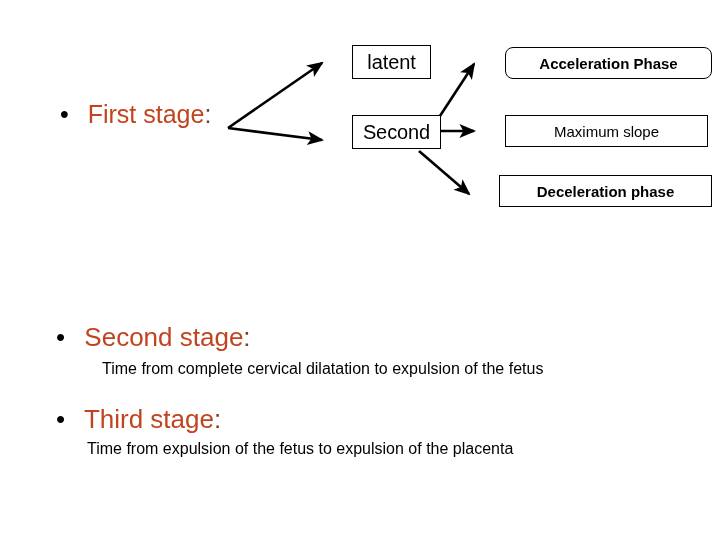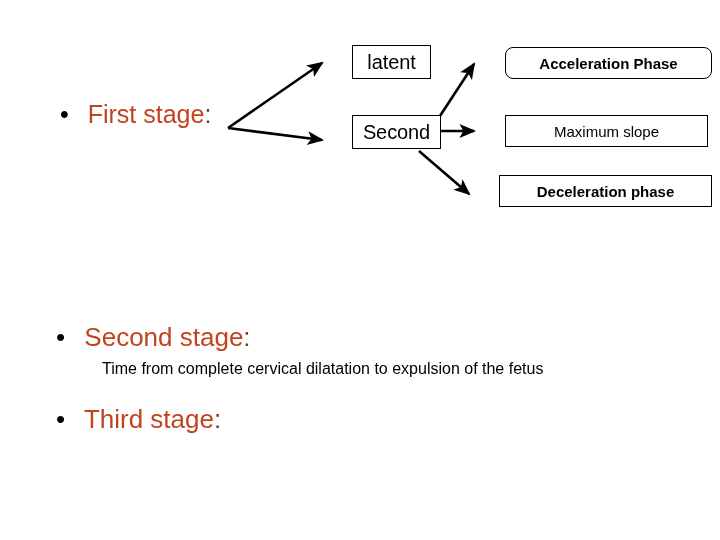--- a/index.html
+++ b/index.html
@@ -163,14 +163,15 @@
   <div class="stage-heading" id="heading-second">
     <span class="bullet" style="margin-right: 12px;">•</span>
     <span class="heading-text">Second stage</span><span class="heading-colon">:</span>
   </div>
   <div class="body-line" id="desc-second">Time from complete cervical dilatation to expulsion of the fetus</div>
 
   <div class="stage-heading" id="heading-third">
     <span class="bullet" style="margin-right: 12px;">•</span>
     <span class="heading-text">Third stage</span><span class="heading-colon">:</span>
   </div>
+  <div class="body-line" id="desc-third">Time from expulsion of the fetus to expulsion of the placenta</div>
 
 </div>
 
 </body></html>

